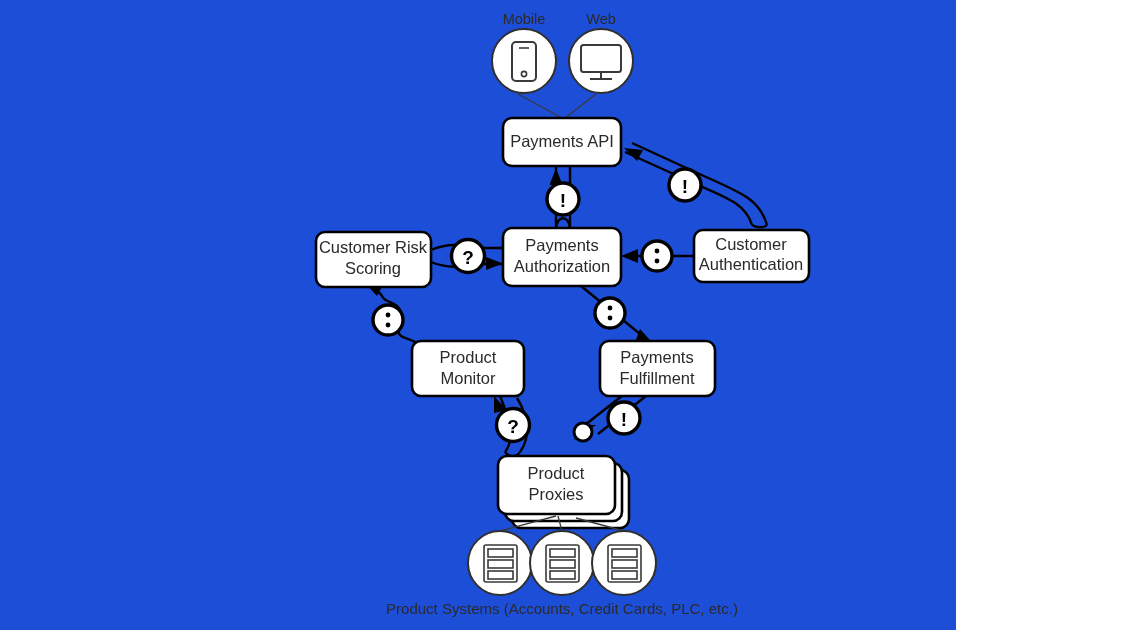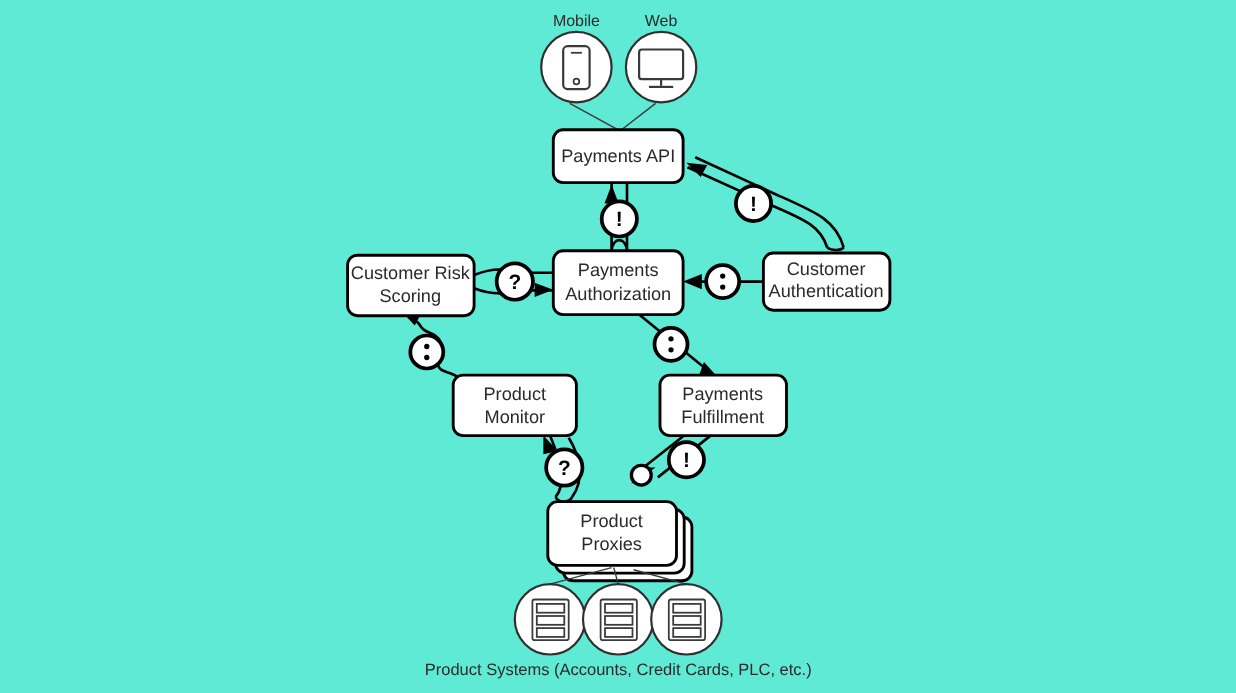--- a/index.html
+++ b/index.html
@@ -8,23 +8,23 @@
     background: #ffffff;
   }
   body {
     width: 1124px;
     height: 630px;
     font-family: "Liberation Sans", sans-serif;
     overflow: hidden;
   }
   #canvas {
     position: relative;
-    width: 1124px;
+    width: 956px;
     height: 630px;
-    background: #5eead4;
+    background: #1d4ed8;
   }
   #diagram-svg {
     position: absolute;
     left: 0;
     top: 0;
     width: 1124px;
     height: 630px;
   }
   .node-label {
     font-family: "Liberation Sans", sans-serif;

